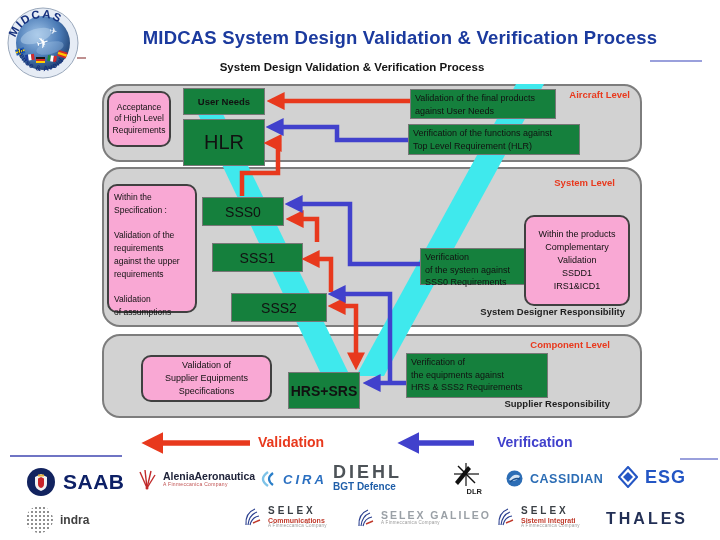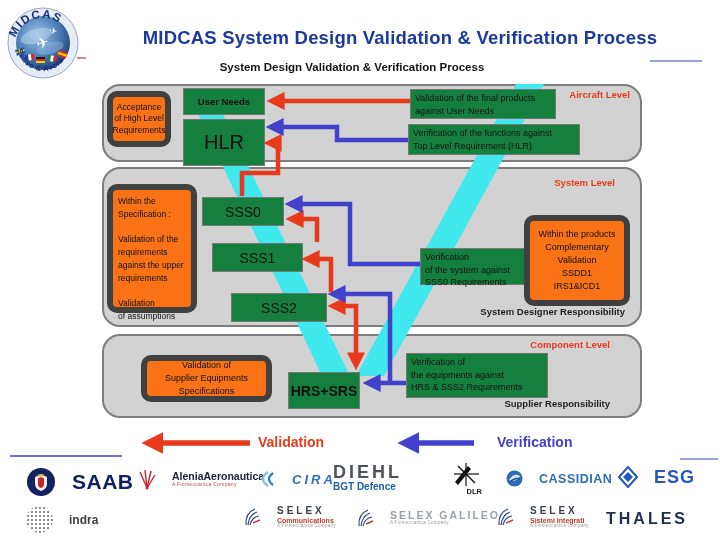--- a/index.html
+++ b/index.html
@@ -10,29 +10,29 @@
               font-size:18.5px;font-weight:bold;color:#1b3a9e;letter-spacing:0.2px;}
   .diagram-title{position:absolute;left:102px;top:61px;width:500px;text-align:center;
                  font-size:11.5px;font-weight:bold;color:#151515;z-index:3;}
   .deco{position:absolute;height:2px;}
   
   .level{position:absolute;background:#d2d2d2;border:2px solid #7d7d7d;border-radius:18px;z-index:1;}
   .level-label{position:absolute;color:#e8391d;font-weight:bold;font-size:9.5px;z-index:3;text-align:right;}
   .resp-label{position:absolute;color:#1f1f1f;font-weight:bold;font-size:9.5px;z-index:3;text-align:right;}
   
   .wbox{position:absolute;background:#15803d;border:1.2px solid #777;z-index:3;color:#111;box-sizing:border-box;}
-  .ybox{position:absolute;background:#f97316;border:6px solid #404040;border-radius:10px;z-index:3;
+  .ybox{position:absolute;background:#f9a8d4;border:2px solid #404040;border-radius:10px;z-index:3;
         color:#111;white-space:pre-line;box-sizing:border-box;}
   .cflex{display:flex;align-items:center;justify-content:center;text-align:center;}
   .ml{white-space:pre-line;}
   svg.overlay{position:absolute;left:0;top:0;pointer-events:none;}
   #bands{z-index:2;} #arrows{z-index:4;}
   .legend-text{position:absolute;font-size:14px;font-weight:bold;z-index:3;}
   
-  .partner{position:absolute;z-index:2;display:flex;align-items:center;gap:16px;}
+  .partner{position:absolute;z-index:2;display:flex;align-items:center;gap:7px;}
   .p-col{display:flex;flex-direction:column;line-height:1.05;}
   .saab-name{font-size:21px;font-weight:900;color:#0d2066;letter-spacing:0.5px;}
   .alenia-name{font-size:10.5px;font-weight:bold;color:#20243a;}
   .fin-sub{font-size:5px;color:#c05050;letter-spacing:0.3px;}
   .fin-sub2{font-size:4.5px;color:#9a9a9a;letter-spacing:0.3px;}
   .cira-name{font-size:13px;font-weight:bold;font-style:italic;color:#2a6fc0;letter-spacing:3px;}
   .diehl-name{font-size:18px;font-weight:900;color:#4d5358;letter-spacing:3px;}
   .diehl-sub{font-size:10px;font-weight:bold;color:#1f5ea8;}
   .dlr-name{font-size:7.5px;font-weight:bold;color:#222;align-self:flex-end;}
   .cassidian-name{font-size:12.5px;font-weight:800;color:#2c6db5;letter-spacing:0.5px;}

